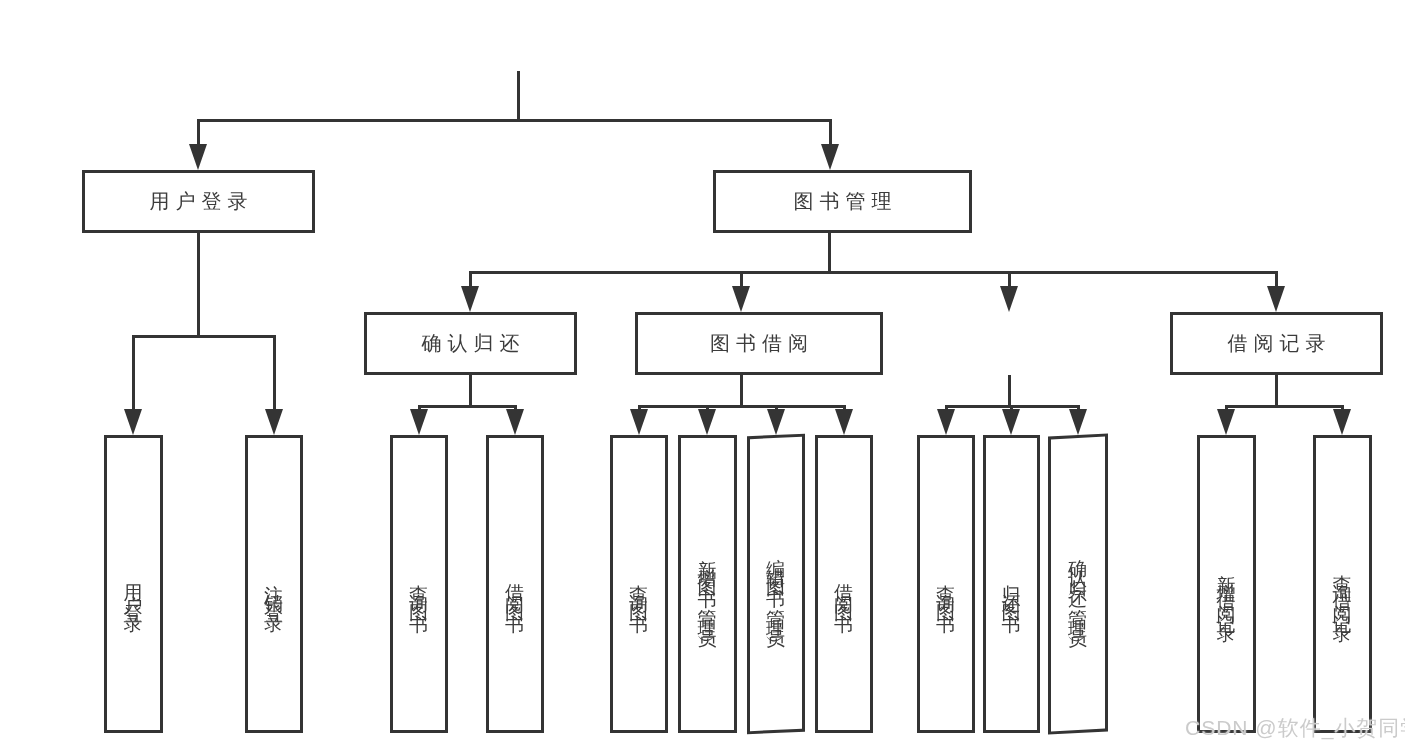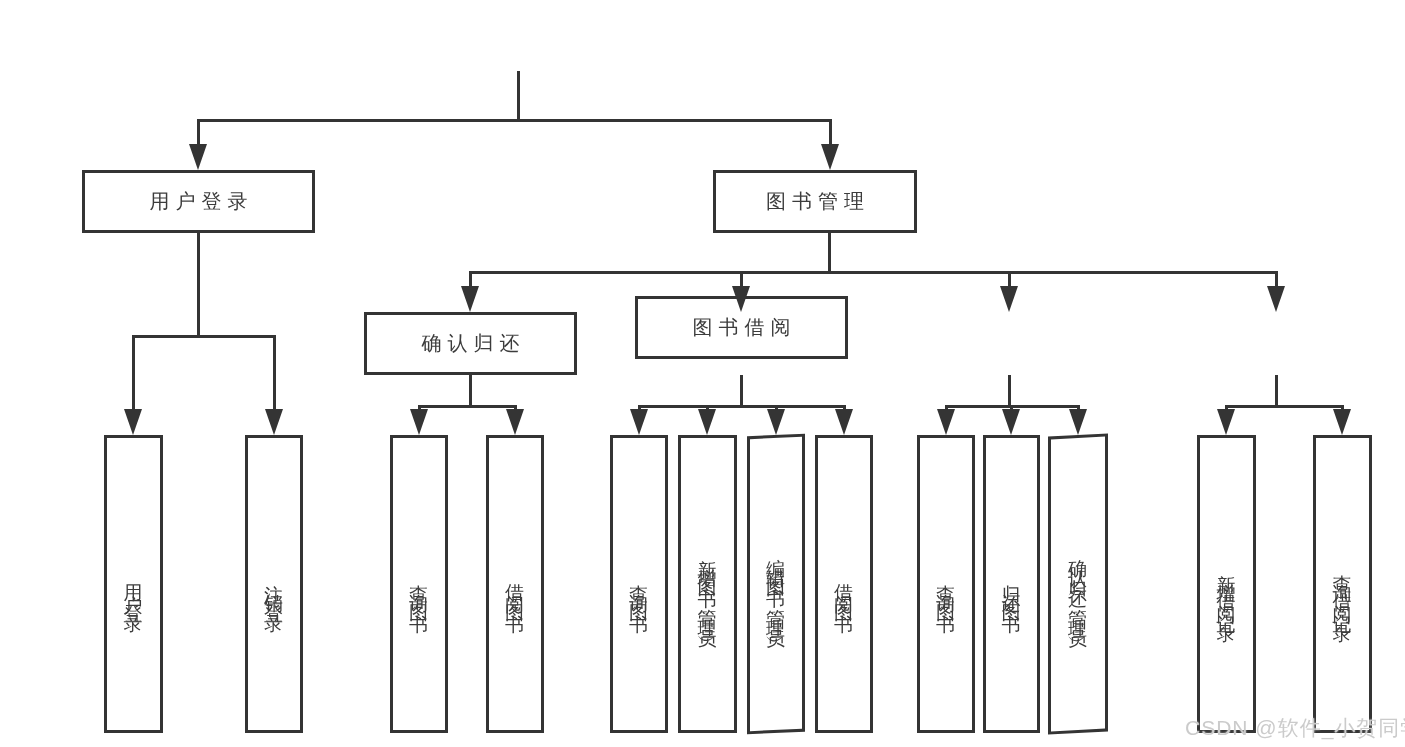--- a/index.html
+++ b/index.html
@@ -63,24 +63,25 @@
     z-index:5;
   }
 </style>
 </head>
 <body>
 
 <div class="stage">
 
 
   <div class="node h" style="left:82px;top:170px;width:233px;height:63px">用户登录</div>
-  <div class="node h" style="left:713px;top:170px;width:204px;height:63px">图书管理</div>
+  <div class="node h" style="left:713px;top:170px;width:259px;height:63px">图书管理</div>
 
   <div class="node h" style="left:364px;top:312px;width:213px;height:63px">确认归还</div>
-  <div class="node h" style="left:635px;top:296px;width:213px;height:63px">图书借阅</div>
+  <div class="node h" style="left:635px;top:312px;width:248px;height:63px">图书借阅</div>
+  <div class="node h" style="left:1170px;top:312px;width:213px;height:63px">借阅记录</div>
 
   <div class="node v" style="left:104px;top:435px;width:59px;height:298px">用户登录</div>
   <div class="node v" style="left:245px;top:435px;width:58px;height:298px">注销登录</div>
 
   <div class="node v" style="left:390px;top:435px;width:58px;height:298px">查询图书</div>
   <div class="node v" style="left:486px;top:435px;width:58px;height:298px">借阅图书</div>
 
   <div class="node v" style="left:610px;top:435px;width:58px;height:298px">查询图书</div>
   <div class="node v" style="left:678px;top:435px;width:59px;height:298px">新增图书（管理员）</div>
   <div class="node v skew-a" style="left:747px;top:435px;width:58px;height:298px">编辑图书（管理员）</div>

